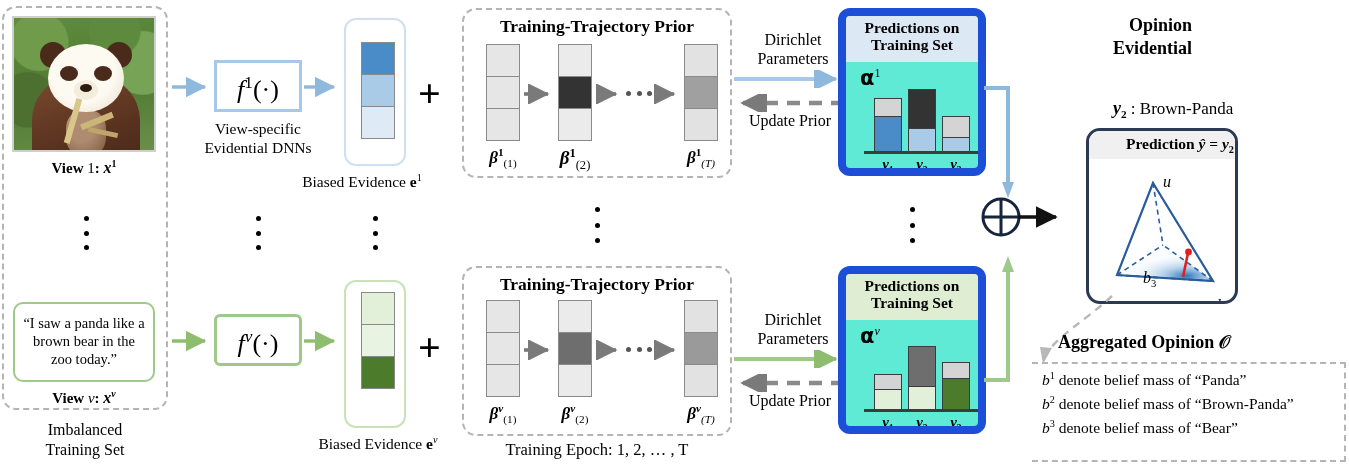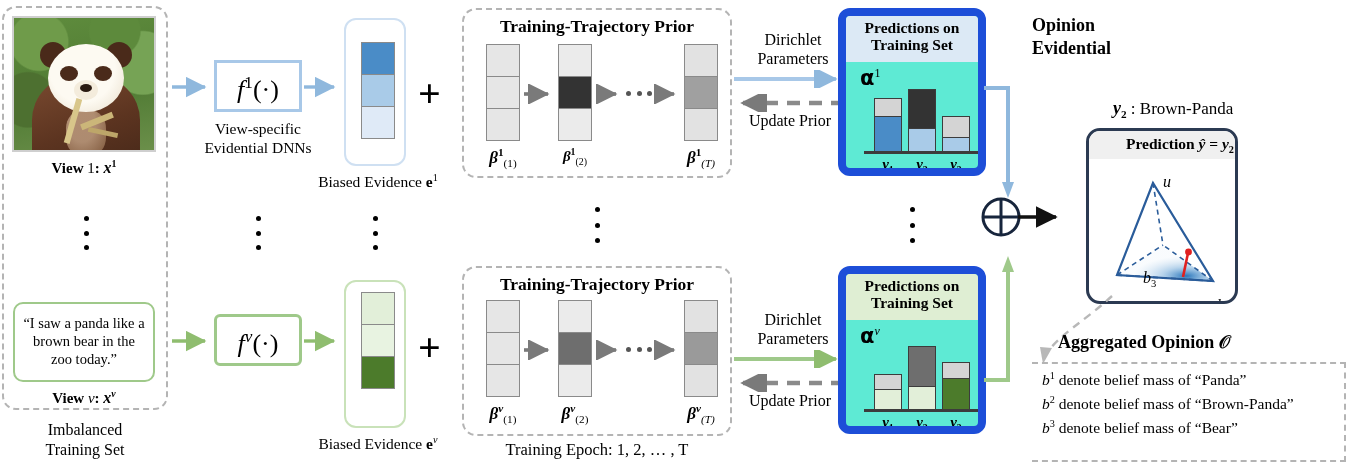--- a/index.html
+++ b/index.html
@@ -1,20 +1,20 @@
 <!DOCTYPE html>
 <html><head>
 <meta charset="utf-8">
 <style>
   html,body{margin:0;padding:0;background:#fff;}
   body{font-family:"Liberation Serif",serif;color:#000;}
   #stage{position:relative;width:1349px;height:473px;background:#fff;overflow:hidden;}
   .abs{position:absolute;}
   .ser{font-family:"Liberation Serif",serif;}
-  .bold{font-weight:bold;}
+  .bold{font-weight:bold;text-align:right;}
   .ctr{text-align:center;}
   .nowrap{white-space:nowrap;}
 
   
   .dashgroup{position:absolute;border:2px dashed #b4b4b4;border-radius:14px;box-sizing:border-box;}
 
   
   .imgpanel{position:absolute;box-sizing:border-box;border:2px solid #cfcfcf;overflow:hidden;background:#4b7a32;}
 
   
@@ -182,21 +182,21 @@
   <svg class="abs" style="left:304px;top:330px;" width="40" height="22">
     <line x1="0" y1="11" x2="30" y2="11" stroke="#8fbd6f" stroke-width="3.4" marker-end="url(#mGreen)"></line>
   </svg>
 
   <div class="evwrap blue" style="left:344px;top:18px;width:62px;height:148px;"></div>
   <div class="col" style="left:361px;top:42px;width:34px;height:100px;">
     <div class="cell" style="height:33.3px;background:#4a8cc7;"></div>
     <div class="cell" style="height:33.3px;background:#a9cbe8;margin-top:-1.5px;"></div>
     <div class="cell" style="height:33.3px;background:#dfeaf7;margin-top:-1.5px;"></div>
   </div>
-  <div class="abs ctr nowrap" style="left:300px;top:172px;width:156px;font-size:15.5px;">
+  <div class="abs ctr nowrap" style="left:284px;top:172px;width:156px;font-size:15.5px;">
     <span>Biased Evidence </span><span class="bold" style="font-style:normal;">e</span><sup class="ser">1</sup>
   </div>
 
   <div class="vdots" style="left:372px;top:216px;width:6px;height:34px;">
       <i></i>
       <i></i>
       <i></i>
     </div>
 
   <div class="evwrap green" style="left:344px;top:280px;width:62px;height:148px;"></div>
@@ -241,21 +241,21 @@
   </svg>
   <div class="col" style="left:684px;top:44px;width:34px;height:100px;">
     <div class="cell" style="height:33.3px;background:#e2e2e2;"></div>
     <div class="cell" style="height:33.3px;background:#a0a0a0;margin-top:-1.5px;"></div>
     <div class="cell" style="height:33.3px;background:#e2e2e2;margin-top:-1.5px;"></div>
   </div>
 
   <div class="abs ctr" style="left:478px;top:146px;width:50px;font-size:17px;">
     <span class="mb">β</span><sup class="ser" style="font-weight:bold;">1</sup><sub class="ser">(1)</sub>
   </div>
-  <div class="abs ctr" style="left:550px;top:146px;width:50px;font-size:15px;">
+  <div class="abs ctr" style="left:550px;top:146px;width:50px;font-size:19px;">
     <span class="mb">β</span><sup class="ser" style="font-weight:bold;">1</sup><sub class="ser">(2)</sub>
   </div>
   <div class="abs ctr" style="left:676px;top:146px;width:50px;font-size:17px;">
     <span class="mb">β</span><sup class="ser" style="font-weight:bold;">1</sup><sub class="mi">(T)</sub>
   </div>
 
   <div class="vdots" style="left:594px;top:207px;width:6px;height:36px;">
       <i></i>
       <i></i>
       <i></i>

